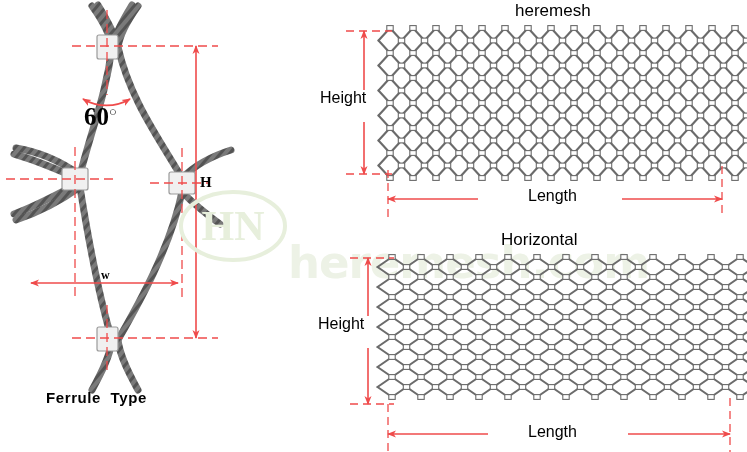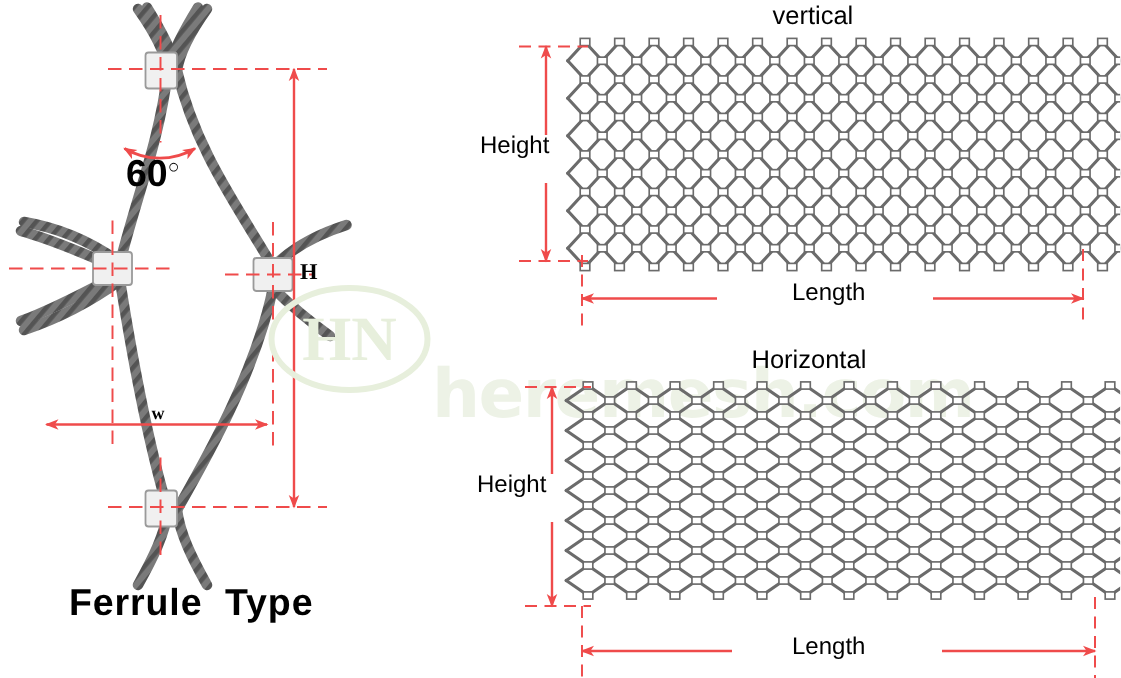--- a/index.html
+++ b/index.html
@@ -25,30 +25,30 @@
   }
   .lbl {
     position: absolute;
     white-space: pre;
     color: #000000;
     line-height: 1;
   }
   #label-ferrule-type {
     left: 46px;
     top: 390px;
-    font-size: 25px;
+    font-size: 15px;
     font-weight: bold;
     letter-spacing: 0.6px;
   }
   #label-angle {
     left: 84px;
     top: 104px;
     font-size: 25px;
     font-weight: bold;
-    font-family: Liberation Sans, sans-serif;
+    font-family: Liberation Serif, serif;
   }
   #label-angle .deg {
     font-size: 13px;
     vertical-align: super;
   }
   #label-h {
     left: 200px;
     top: 175px;
     font-size: 15px;
     font-weight: bold;
@@ -767,21 +767,21 @@
   </svg>
 
   <div class="lbl" id="label-angle"><span>60</span><span class="deg">○</span></div>
 
   <div class="lbl" id="label-h">H</div>
 
   <div class="lbl" id="label-w">w</div>
 
   <div class="lbl" id="label-ferrule-type">Ferrule  Type</div>
 
-  <div class="lbl" id="label-vertical">vertical</div>
+  <div class="lbl" id="label-vertical">heremesh</div>
 
   <div class="lbl" id="label-height-top">Height</div>
 
   <div class="lbl" id="label-length-top">Length</div>
 
   <div class="lbl" id="label-horizontal">Horizontal</div>
 
   <div class="lbl" id="label-height-bottom">Height</div>
 
   <div class="lbl" id="label-length-bottom">Length</div>

